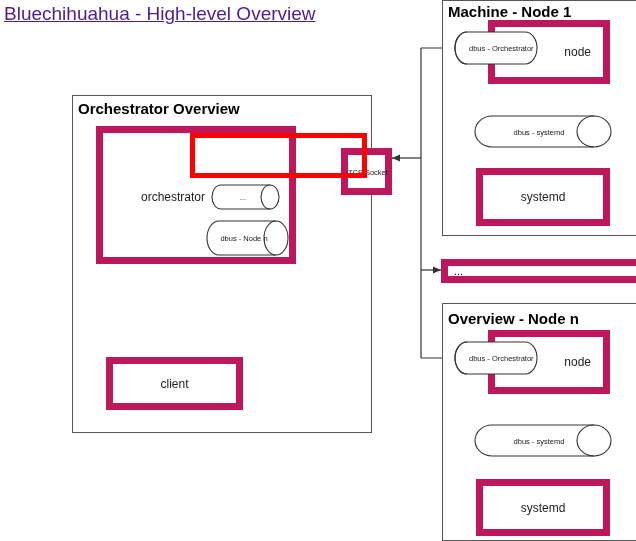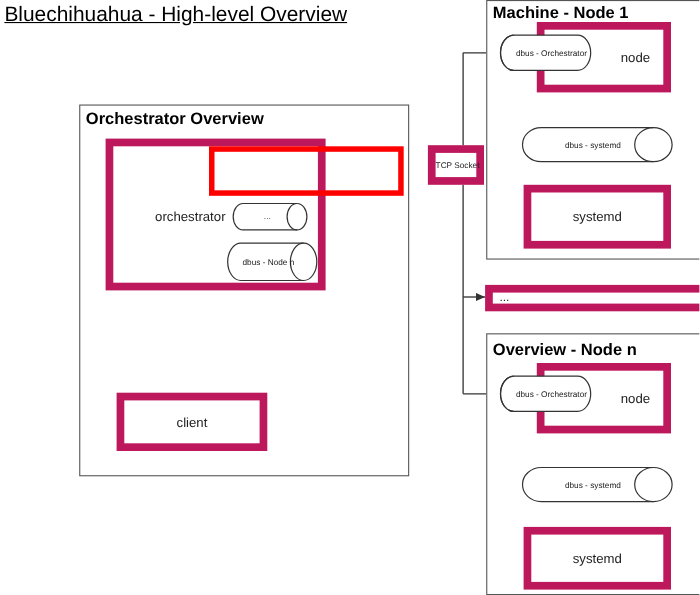--- a/index.html
+++ b/index.html
@@ -19,21 +19,21 @@
     background: #ffffff;
   }
   .abs { position: absolute; }
 
   
   #page-title {
     left: 4px;
     top: 2px;
     font-size: 19px;
     line-height: 24px;
-    color: #000000;
+    color: #4c1d95;
     text-decoration: underline;
     white-space: nowrap;
     letter-spacing: 0px;
   }
 
   
   .box {
     border: 7px solid #be185d;
     background: #ffffff;
     box-sizing: border-box;
@@ -172,21 +172,21 @@
   </div>
 
   <div class="cyl" style="left:207px; top:220px; width:82px; height:36px; z-index:20;">
     <svg width="82" height="36" viewBox="0 0 82 36">
       <path d="M12,1 L69,1 A12,17 0 0 1 69,35 L12,35 A12,17 0 0 1 12,1 Z" fill="#ffffff" stroke="#333333" stroke-width="1.1"></path>
       <path d="M69,1 A12,17 0 0 0 69,35" fill="none" stroke="#333333" stroke-width="1.1"></path>
     </svg>
     <div class="cyl-text" style="left:6px; width:62px;">dbus - Node n</div>
   </div>
 
-  <div class="abs box" style="left:341px; top:132px; width:51px; height:36px; z-index:25;margin-left:48px;">
+  <div class="abs box" style="left:341px; top:148px; width:51px; height:47px; z-index:25;">
     <div class="box-label" style="font-size:7.5px;">TCP Socket</div>
   </div>
 
   <div class="abs" id="red-highlight" style="left:190px; top:133px; width:177px; height:45px;"></div>
 
 
   <div class="abs box" style="left:106px; top:357px; width:137px; height:53px;">
     <div class="box-label">client</div>
   </div>
 

